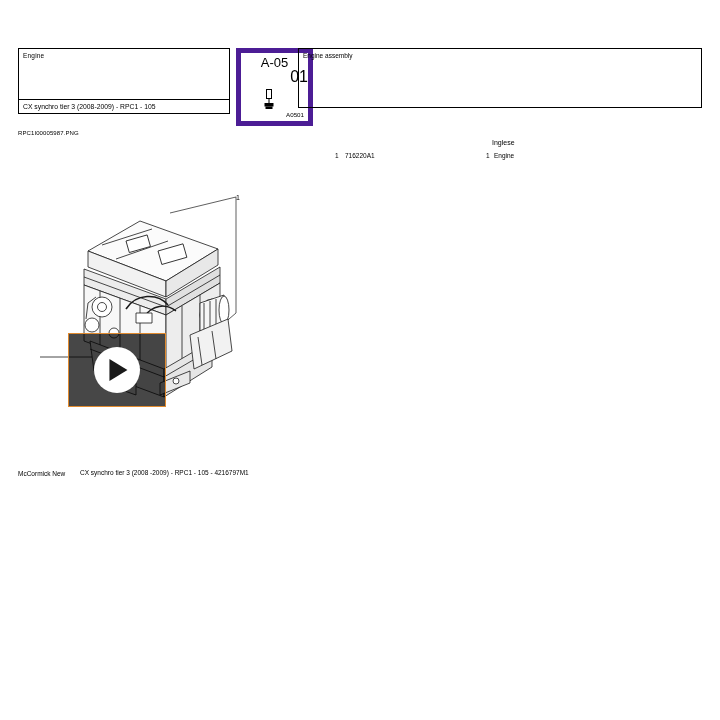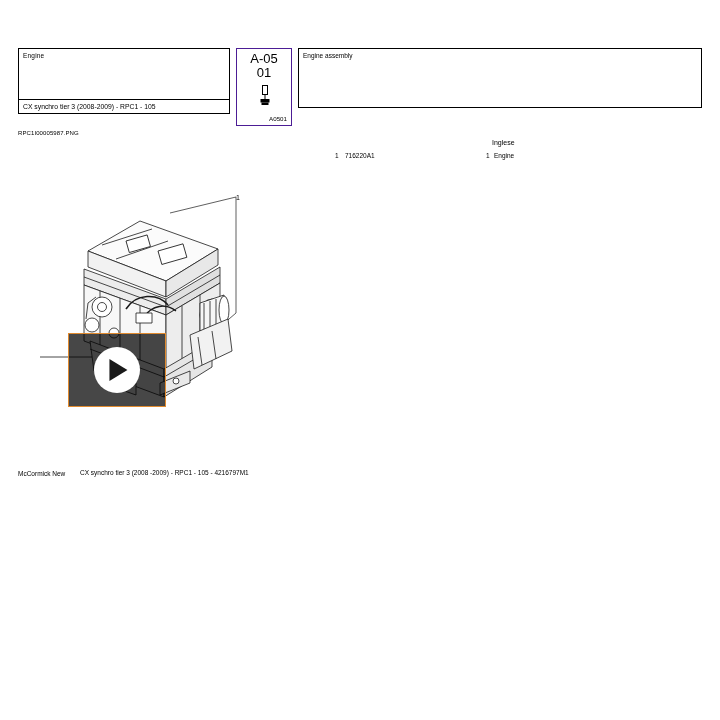--- a/index.html
+++ b/index.html
@@ -53,42 +53,42 @@
     position: absolute;
     left: 4px;
     top: 3px;
     font-size: 6.8px;
     white-space: nowrap;
   }
   .hdr-code {
     position: absolute;
     left: 218px;
     top: 0;
-    width: 56px;
+    width: 77px;
     height: 78px;
-    border: 1px solid #4c1d95;
+    border: 5px solid #4c1d95;
     box-sizing: border-box;
   }
   .hdr-code-top {
     position: absolute;
     left: 0;
     top: 3px;
     width: 100%;
     text-align: center;
     font-size: 13px;
     line-height: 14px;
     font-weight: normal;
   }
   .hdr-code-sub {
     position: absolute;
     left: 0;
     top: 17px;
     width: 100%;
-    text-align: center;
-    font-size: 13px;
+    text-align: right;
+    font-size: 16px;
     line-height: 14px;
   }
   .hdr-code-sym {
     position: absolute;
     left: 18px;
     top: 36px;
     width: 20px;
     height: 22px;
   }
   .hdr-code-id {

